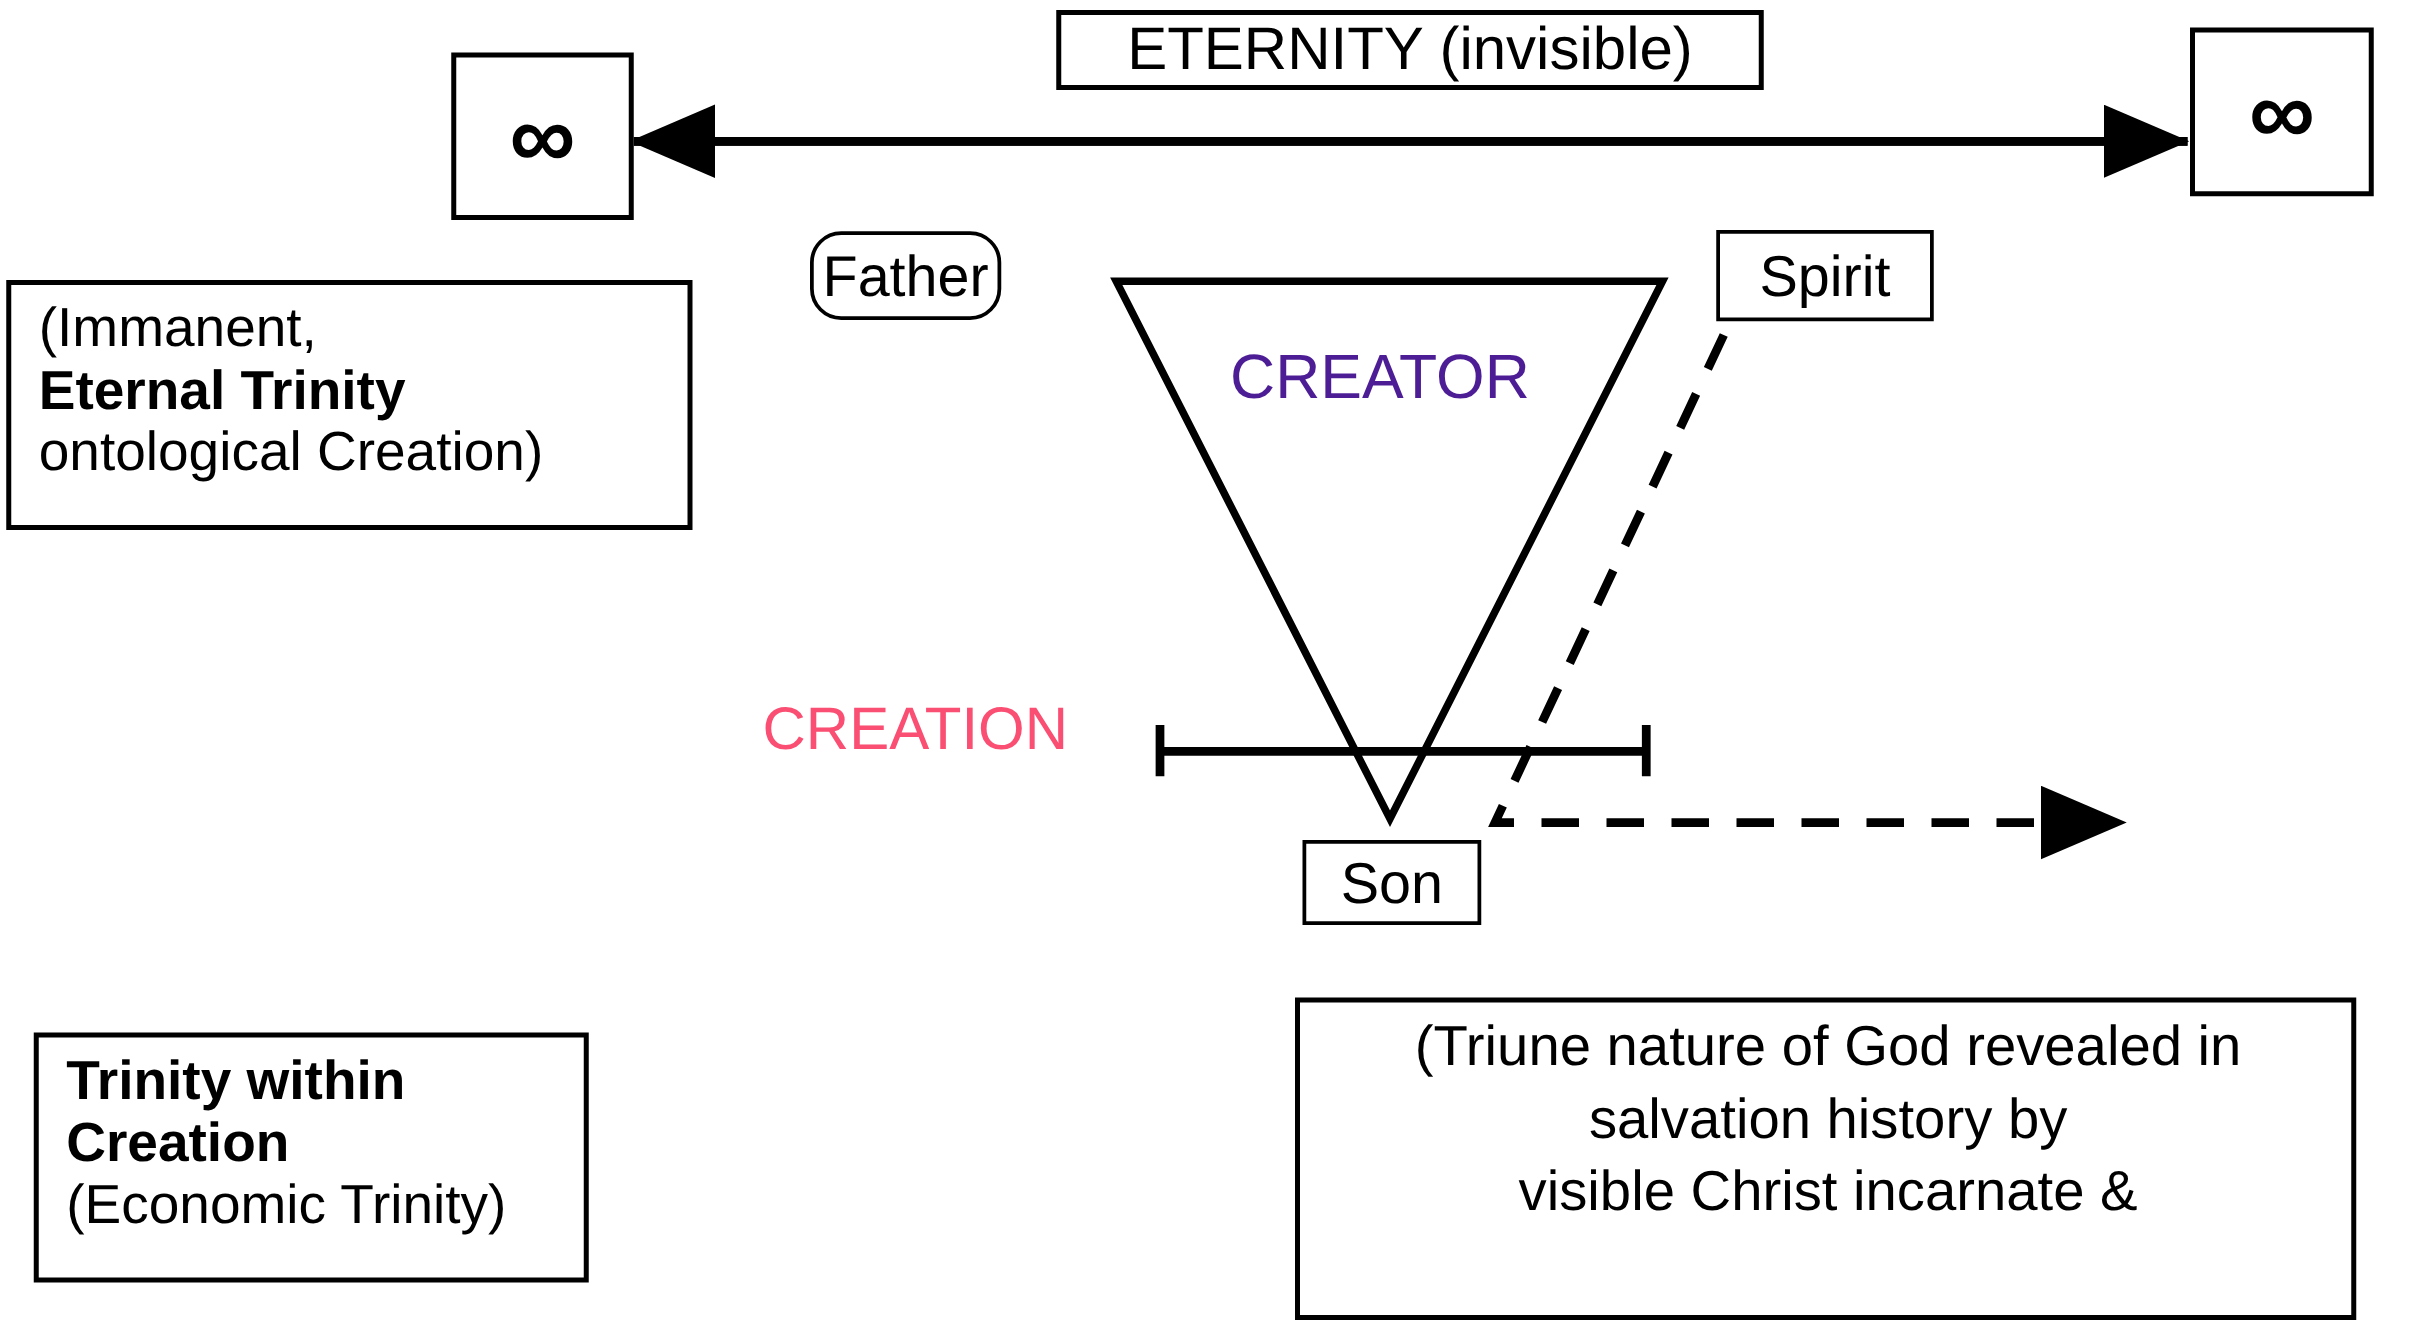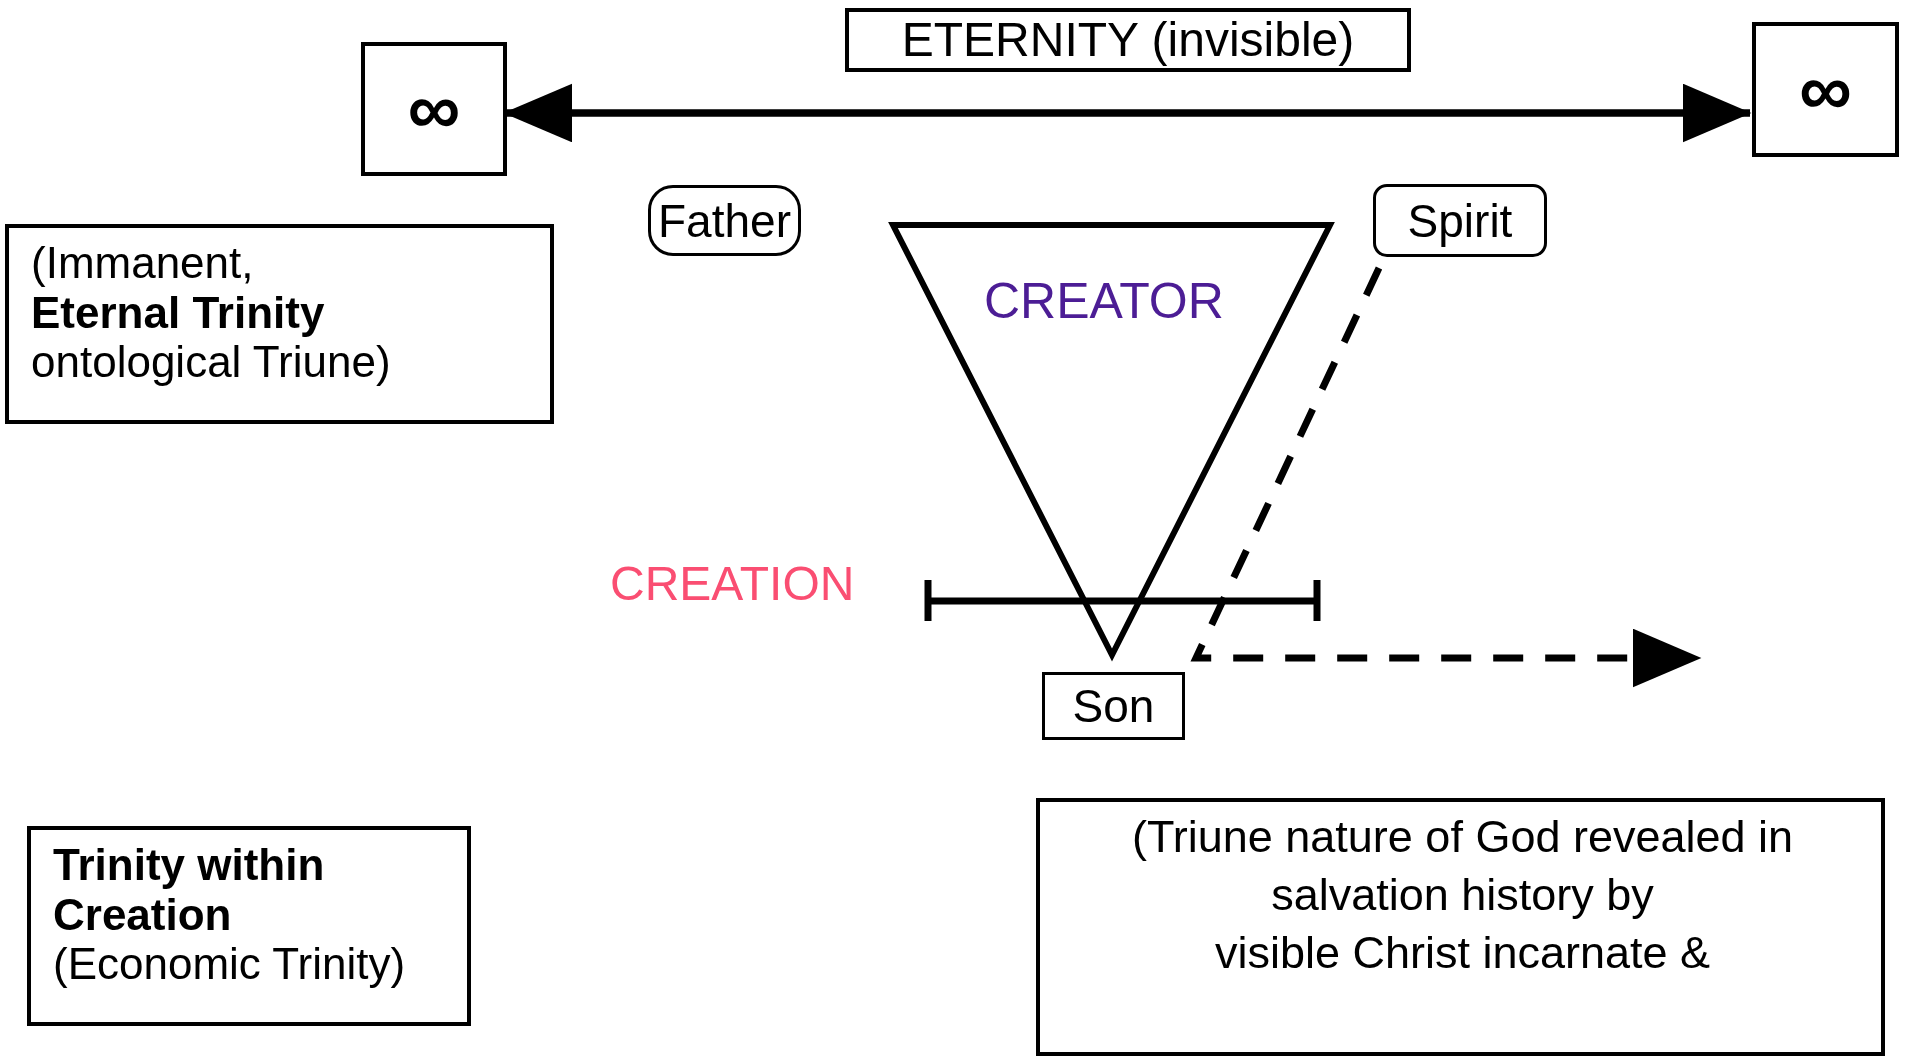--- a/index.html
+++ b/index.html
@@ -72,21 +72,20 @@
     top: 185px;
     width: 153px;
     height: 71px;
     border-radius: 25px;
   }
   #spirit-box {
     left: 1373px;
     top: 184px;
     width: 174px;
     height: 73px;
-    border-radius: 14px;
   }
   #son-box {
     left: 1042px;
     top: 672px;
     width: 143px;
     height: 68px;
   }
   .node-label {
     font-size: 46px;
     line-height: 1;
@@ -213,21 +212,21 @@
     <span class="node-label">Son</span>
   </div>
 
   <div class="free-text" id="creator-text">CREATOR</div>
 
   <div class="free-text" id="creation-text">CREATION</div>
 
   <div class="box" id="eternal-trinity-box">
     <div class="tb-line">(Immanent,</div>
     <div class="tb-line bold">Eternal Trinity</div>
-    <div class="tb-line">ontological Triune)</div>
+    <div class="tb-line">ontological Creation)</div>
   </div>
 
   <div class="box" id="economic-trinity-box">
     <div class="tb-line bold">Trinity within</div>
     <div class="tb-line bold">Creation</div>
     <div class="tb-line">(Economic Trinity)</div>
   </div>
 
   <div class="box" id="triune-box">
     <div class="triune-line">(Triune nature of God revealed in</div>

